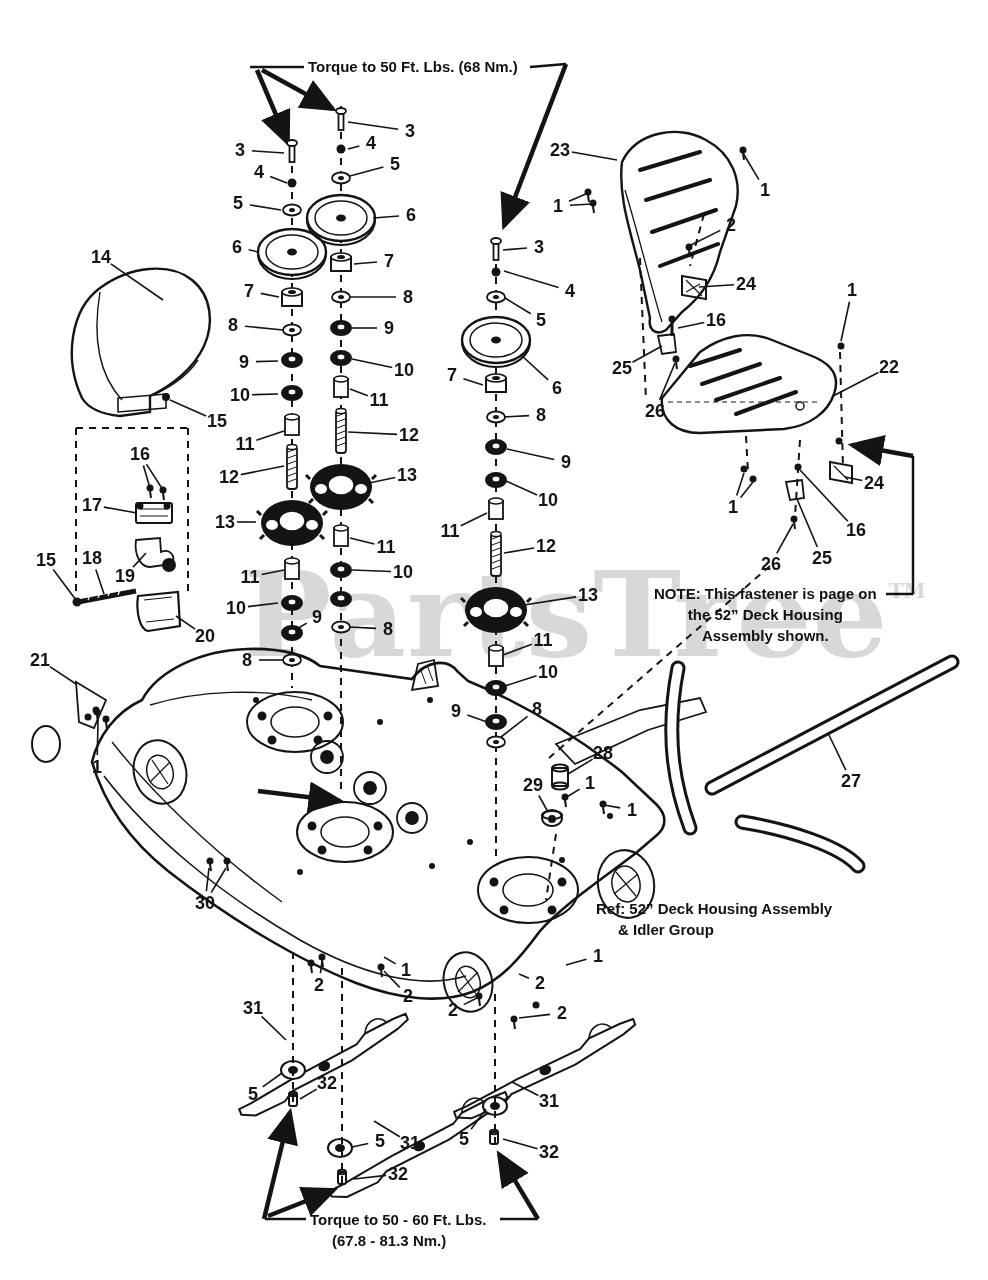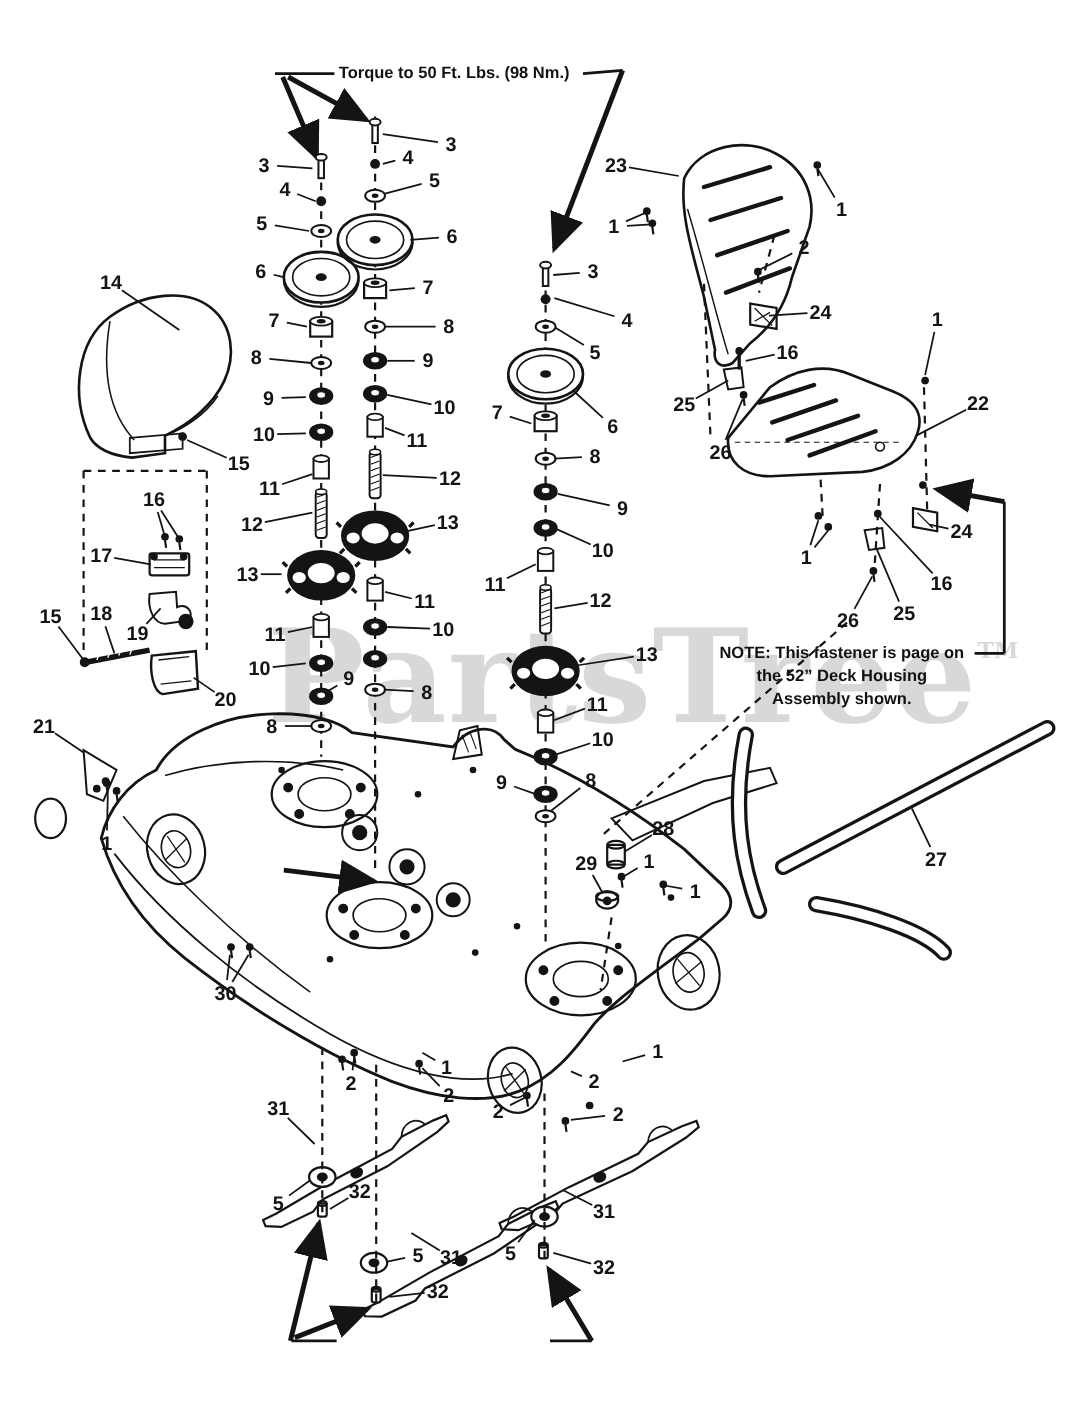--- a/index.html
+++ b/index.html
@@ -928,23 +928,31 @@
           <line x1="471.0963639635302" y1="1129.3231400497316" x2="486" y2="1109" stroke="#141414" stroke-width="1.6"></line>
           <text x="464" y="1145" text-anchor="middle" fill="#141414" font-family="&quot;Liberation Sans&quot;, sans-serif" font-size="18" font-weight="bold">5</text>
         </g>
         <g>
           <line x1="537.4522871627136" y1="1148.7365159372887" x2="503" y2="1139" stroke="#141414" stroke-width="1.6"></line>
           <text x="549" y="1158" text-anchor="middle" fill="#141414" font-family="&quot;Liberation Sans&quot;, sans-serif" font-size="18" font-weight="bold">32</text>
         </g>
       </g>
   </svg>
 
-  <div class="note" style="left:308px;top:56px;">Torque to 50 Ft. Lbs. (98 Nm.)</div>
+  <div class="note" style="left:308px;top:56px;">Torque to 50 Ft. Lbs. (68 Nm.)</div>
 
   <div class="note" style="left:654px;top:583px;">
     <div>NOTE: This fastener is page on</div>
     <div class="ind">the 52” Deck Housing</div>
     <div class="ind">Assembly shown.</div>
   </div>
 
-
+  <div class="note" style="left:596px;top:898px;">
+    <div>Ref: 52” Deck Housing Assembly</div>
+    <div class="ind2">&amp; Idler Group</div>
+  </div>
+
+  <div class="note" style="left:310px;top:1209px;">
+    <div>Torque to 50 - 60 Ft. Lbs.</div>
+    <div class="ind2">(67.8 - 81.3 Nm.)</div>
+  </div>
 
 </div>
 
 </body></html>

